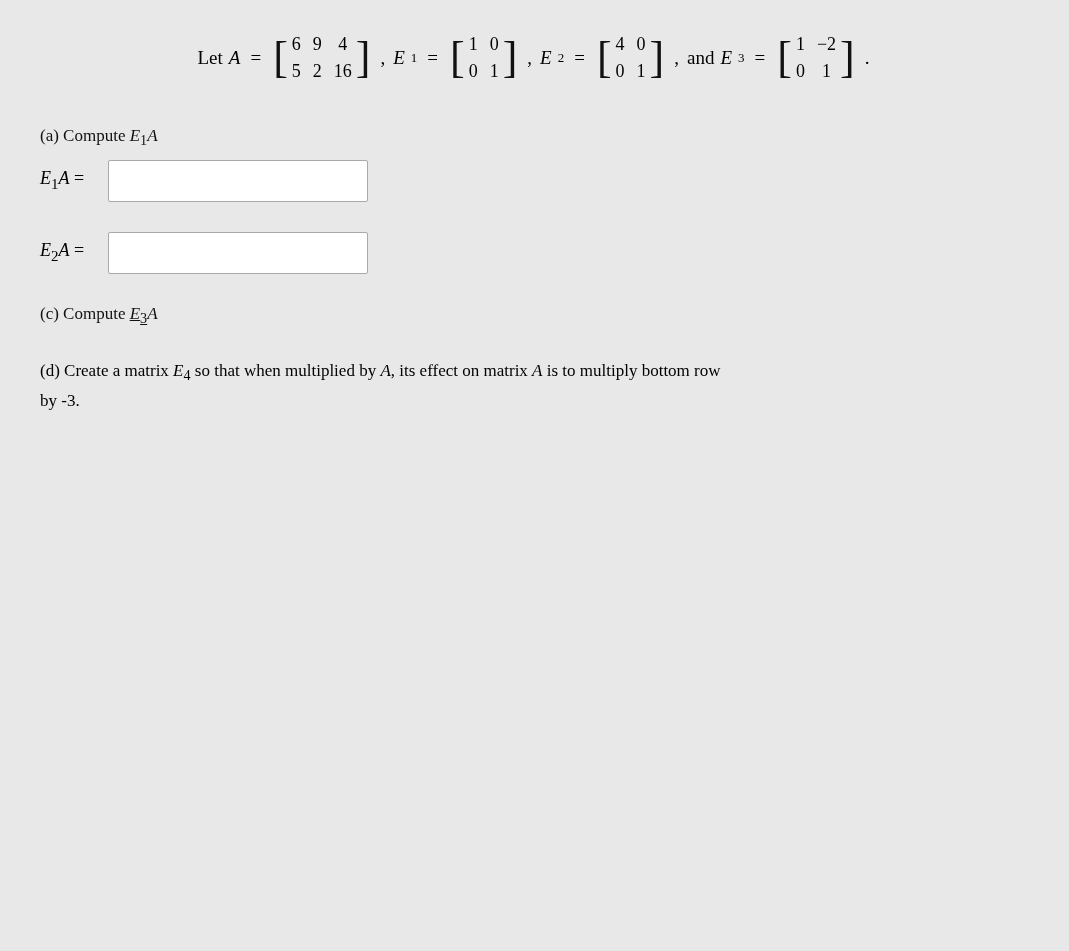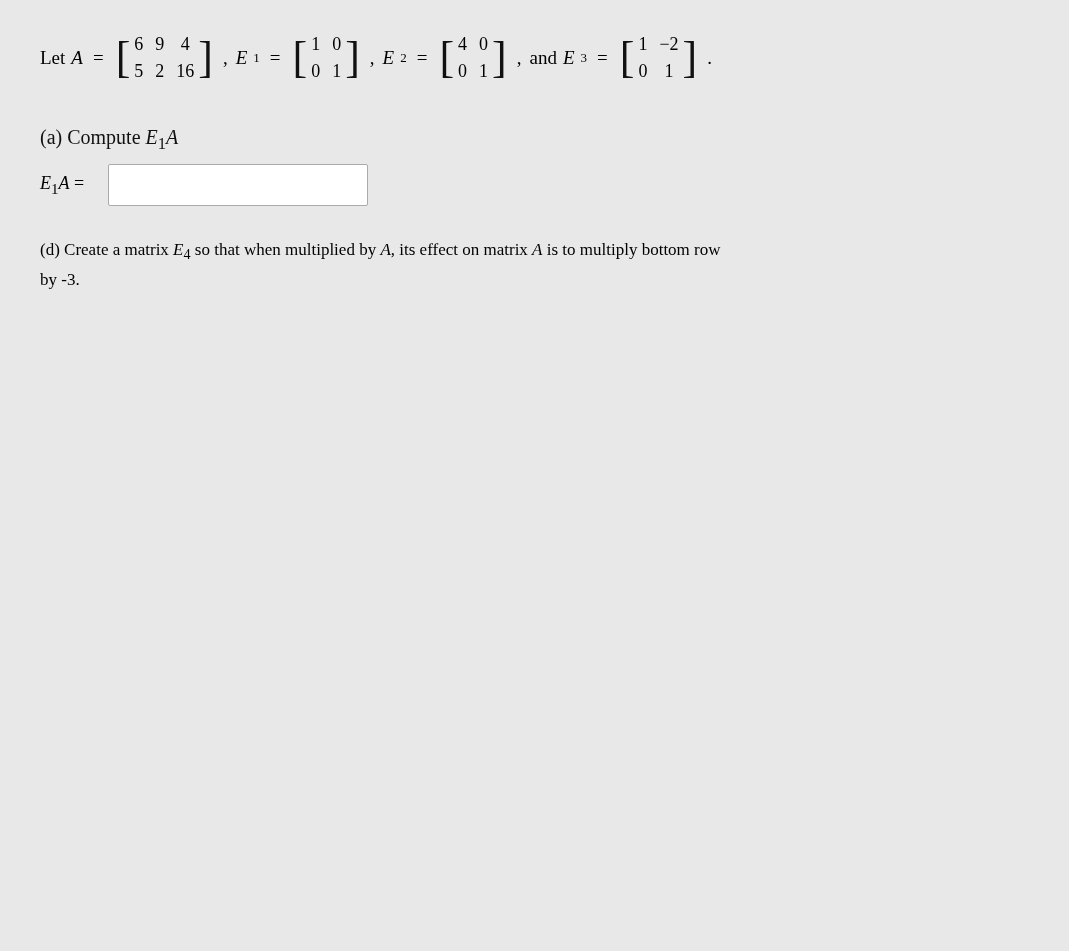--- a/index.html
+++ b/index.html
@@ -14,20 +14,21 @@
     }
 
     .header-line {
       display: flex;
       align-items: center;
       flex-wrap: wrap;
       gap: 6px;
       margin-bottom: 40px;
       font-size: 19px;
       line-height: 1.6;
+      justify-content: center;
     }
 
     .let-text {
       font-size: 19px;
     }
 
     .matrix-container {
       display: inline-flex;
       align-items: center;
       position: relative;
@@ -76,21 +77,21 @@
     .subscript {
       font-size: 13px;
       vertical-align: sub;
     }
 
     .section {
       margin-bottom: 30px;
     }
 
     .section-label {
-      font-size: 20px;
+      font-size: 17px;
       margin-bottom: 10px;
       color: #111;
     }
 
     .answer-row {
       display: flex;
       align-items: center;
       gap: 24px;
     }
 
@@ -204,22 +205,31 @@
   </div>
   <div class="answer-row">
     <span class="answer-label">
       <span class="italic">E</span><sub>1</sub><span class="italic">A</span> =
     </span>
     <input class="answer-input" type="text" style="">
   </div>
 </div>
 
 <div class="section">
-</div>
-
-<div class="section">
+  <div class="answer-row">
+    <span class="answer-label">
+      <span class="italic">E</span><sub>2</sub><span class="italic">A</span> =
+    </span>
+    <input class="answer-input" type="text" style="">
+  </div>
+</div>
+
+<div class="section">
+  <div class="section-label">
+    (c) Compute <span class="italic underline">E</span><sub style="text-decoration:underline;">3</sub><span class="italic">A</span>
+  </div>
 </div>
 
 <div class="section">
   <div class="part-d-text">
     (d) Create a matrix <span class="italic">E</span><sub>4</sub> so that when multiplied by <span class="italic">A</span>, its effect on matrix <span class="italic">A</span> is to multiply bottom row by -3.
   </div>
 </div>
 
 </body></html>

